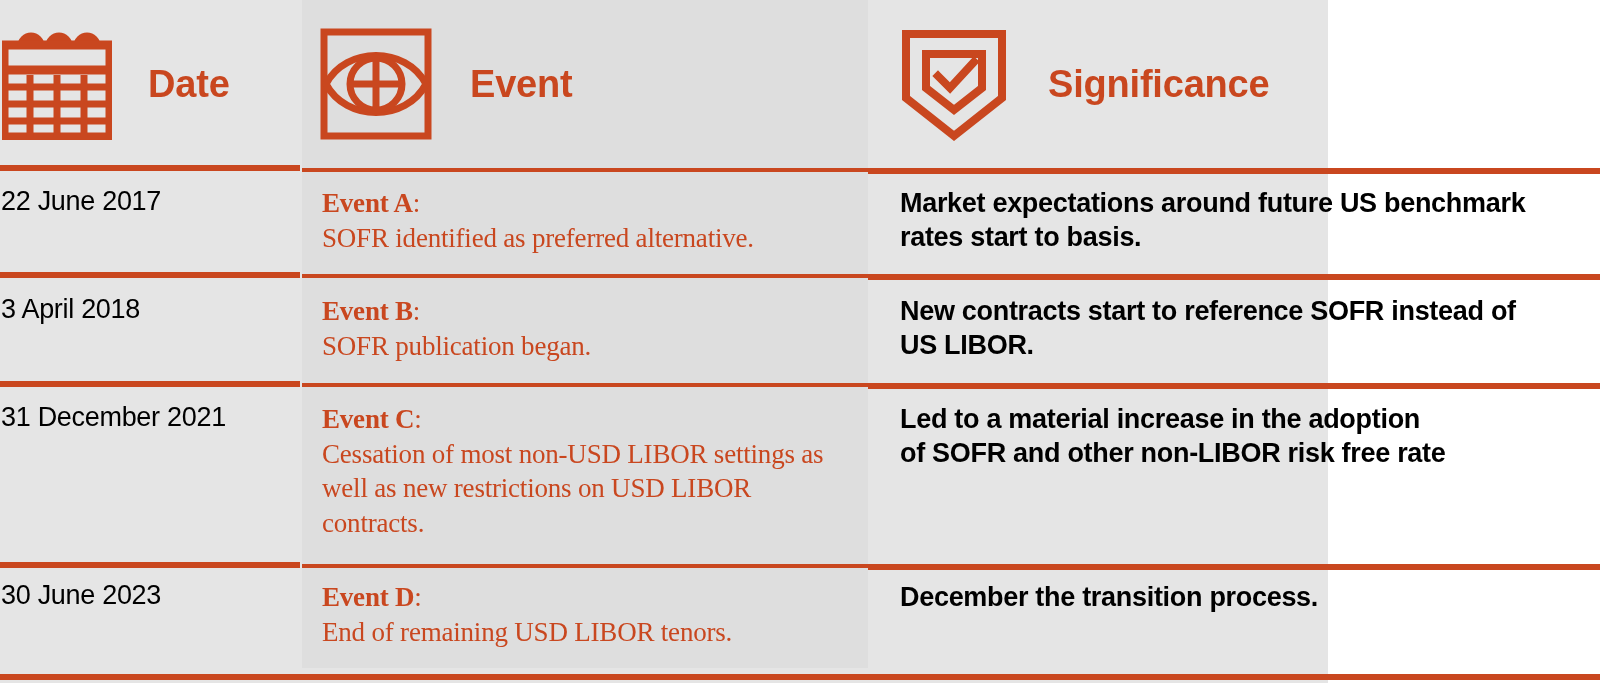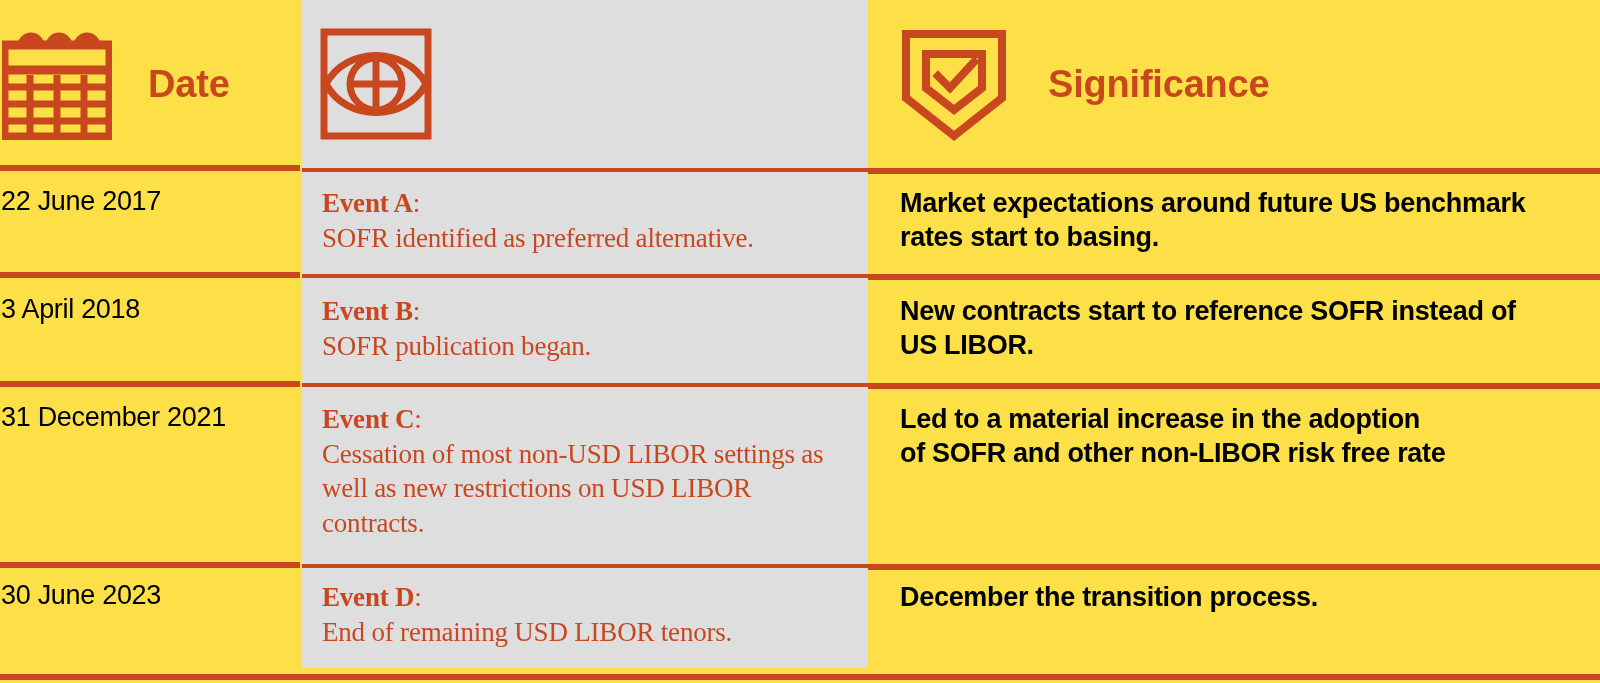--- a/index.html
+++ b/index.html
@@ -7,23 +7,23 @@
   html, body {
     width: 1600px;
     height: 683px;
     background: #ffffff;
     font-family: "Liberation Sans", sans-serif;
     overflow: hidden;
   }
 
   #table-root {
     position: relative;
-    width: 1600px;
+    width: 1328px;
     height: 683px;
-    background: #fde047;
+    background: #e5e5e5;
   }
 
   
   .event-band {
     position: absolute;
     left: 302px;
     top: 0;
     width: 566px;
     height: 668px;
     background: #dedede;
@@ -151,20 +151,21 @@
     <div class="hcell event-h">
       <span class="icon-wrap">
         <svg class="svg-icon" width="112" height="112" viewBox="0 0 112 112" aria-hidden="true">
           <rect x="4" y="4" width="104" height="104" fill="none" stroke="#c9471f" stroke-width="7"></rect>
           <path d="M6 56 C 26 18, 86 18, 106 56 C 86 94, 26 94, 6 56 Z" fill="none" stroke="#c9471f" stroke-width="7"></path>
           <circle cx="56" cy="56" r="26" fill="none" stroke="#c9471f" stroke-width="7"></circle>
           <line x1="56" y1="30" x2="56" y2="82" stroke="#c9471f" stroke-width="7"></line>
           <line x1="30" y1="56" x2="82" y2="56" stroke="#c9471f" stroke-width="7"></line>
         </svg>
       </span>
+      <span class="htitle">Event</span>
     </div>
 
     <div class="hcell sig-h">
       <span class="icon-wrap">
         <svg class="svg-icon" width="112" height="116" viewBox="0 0 112 116" aria-hidden="true">
           <path d="M8 8 H104 V72 L56 110 L8 72 Z" fill="none" stroke="#c9471f" stroke-width="8"></path>
           <path d="M28 28 H84 V62 L56 84 L28 62 Z" fill="none" stroke="#c9471f" stroke-width="8"></path>
           <polyline points="40,50 52,62 76,36" fill="none" stroke="#c9471f" stroke-width="8" stroke-linecap="square"></polyline>
         </svg>
       </span>
@@ -177,21 +178,21 @@
   <div class="rule seg-sig" style="top:168px; height:6px;"></div>
 
   <div class="row" style="top:186px; height:86px;">
     <div class="cell date">22 June 2017</div>
     <div class="cell event">
       <span class="ev-label">Event A</span><span class="ev-colon">:</span><br>
       <span class="ev-text">SOFR identified as preferred alternative.</span>
     </div>
     <div class="cell sig">
       <span class="sig-line">Market expectations around future US benchmark</span>
-      <span class="sig-line">rates start to basing.</span>
+      <span class="sig-line">rates start to basis.</span>
     </div>
   </div>
 
   <div class="rule seg-date" style="top:272px; height:6px;"></div>
   <div class="rule seg-event" style="top:274px; height:4px;"></div>
   <div class="rule seg-sig" style="top:274px; height:6px;"></div>
 
   <div class="row" style="top:294px; height:86px;">
     <div class="cell date">3 April 2018</div>
     <div class="cell event">

